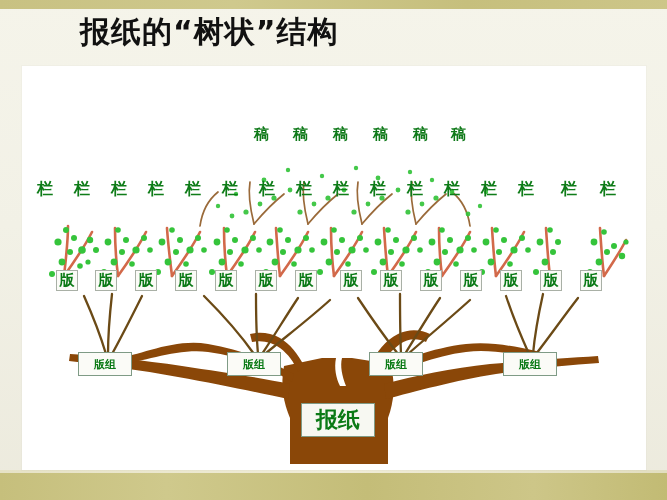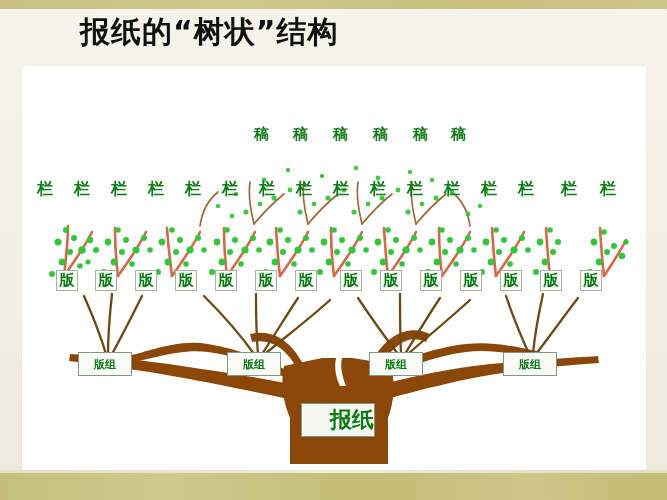--- a/index.html
+++ b/index.html
@@ -52,21 +52,20 @@
     background:#fbfbf7;border:1px solid #9aa39a;
     color:#0b7a16;font-weight:bold;line-height:1;
     font-family:"DejaVu Sans","Liberation Sans",sans-serif;
     white-space:nowrap;box-sizing:border-box;
   }
   .box-ban{width:22px;height:21px;font-size:15px;border-color:#a9b0a6;}
   .box-bz{width:54px;height:24px;font-size:11px;border-color:#7f9b86;}
   .box-paper{
     width:74px;height:34px;font-size:22px;border:1px solid #7f9b86;
     background:#f7f8f2;
-    justify-content:flex-end;
   }
 </style>
 </head>
 <body>
 
 <div class="slide">
 
   <div class="bar-top"></div>
   <div class="bar-bottom"></div>
 

